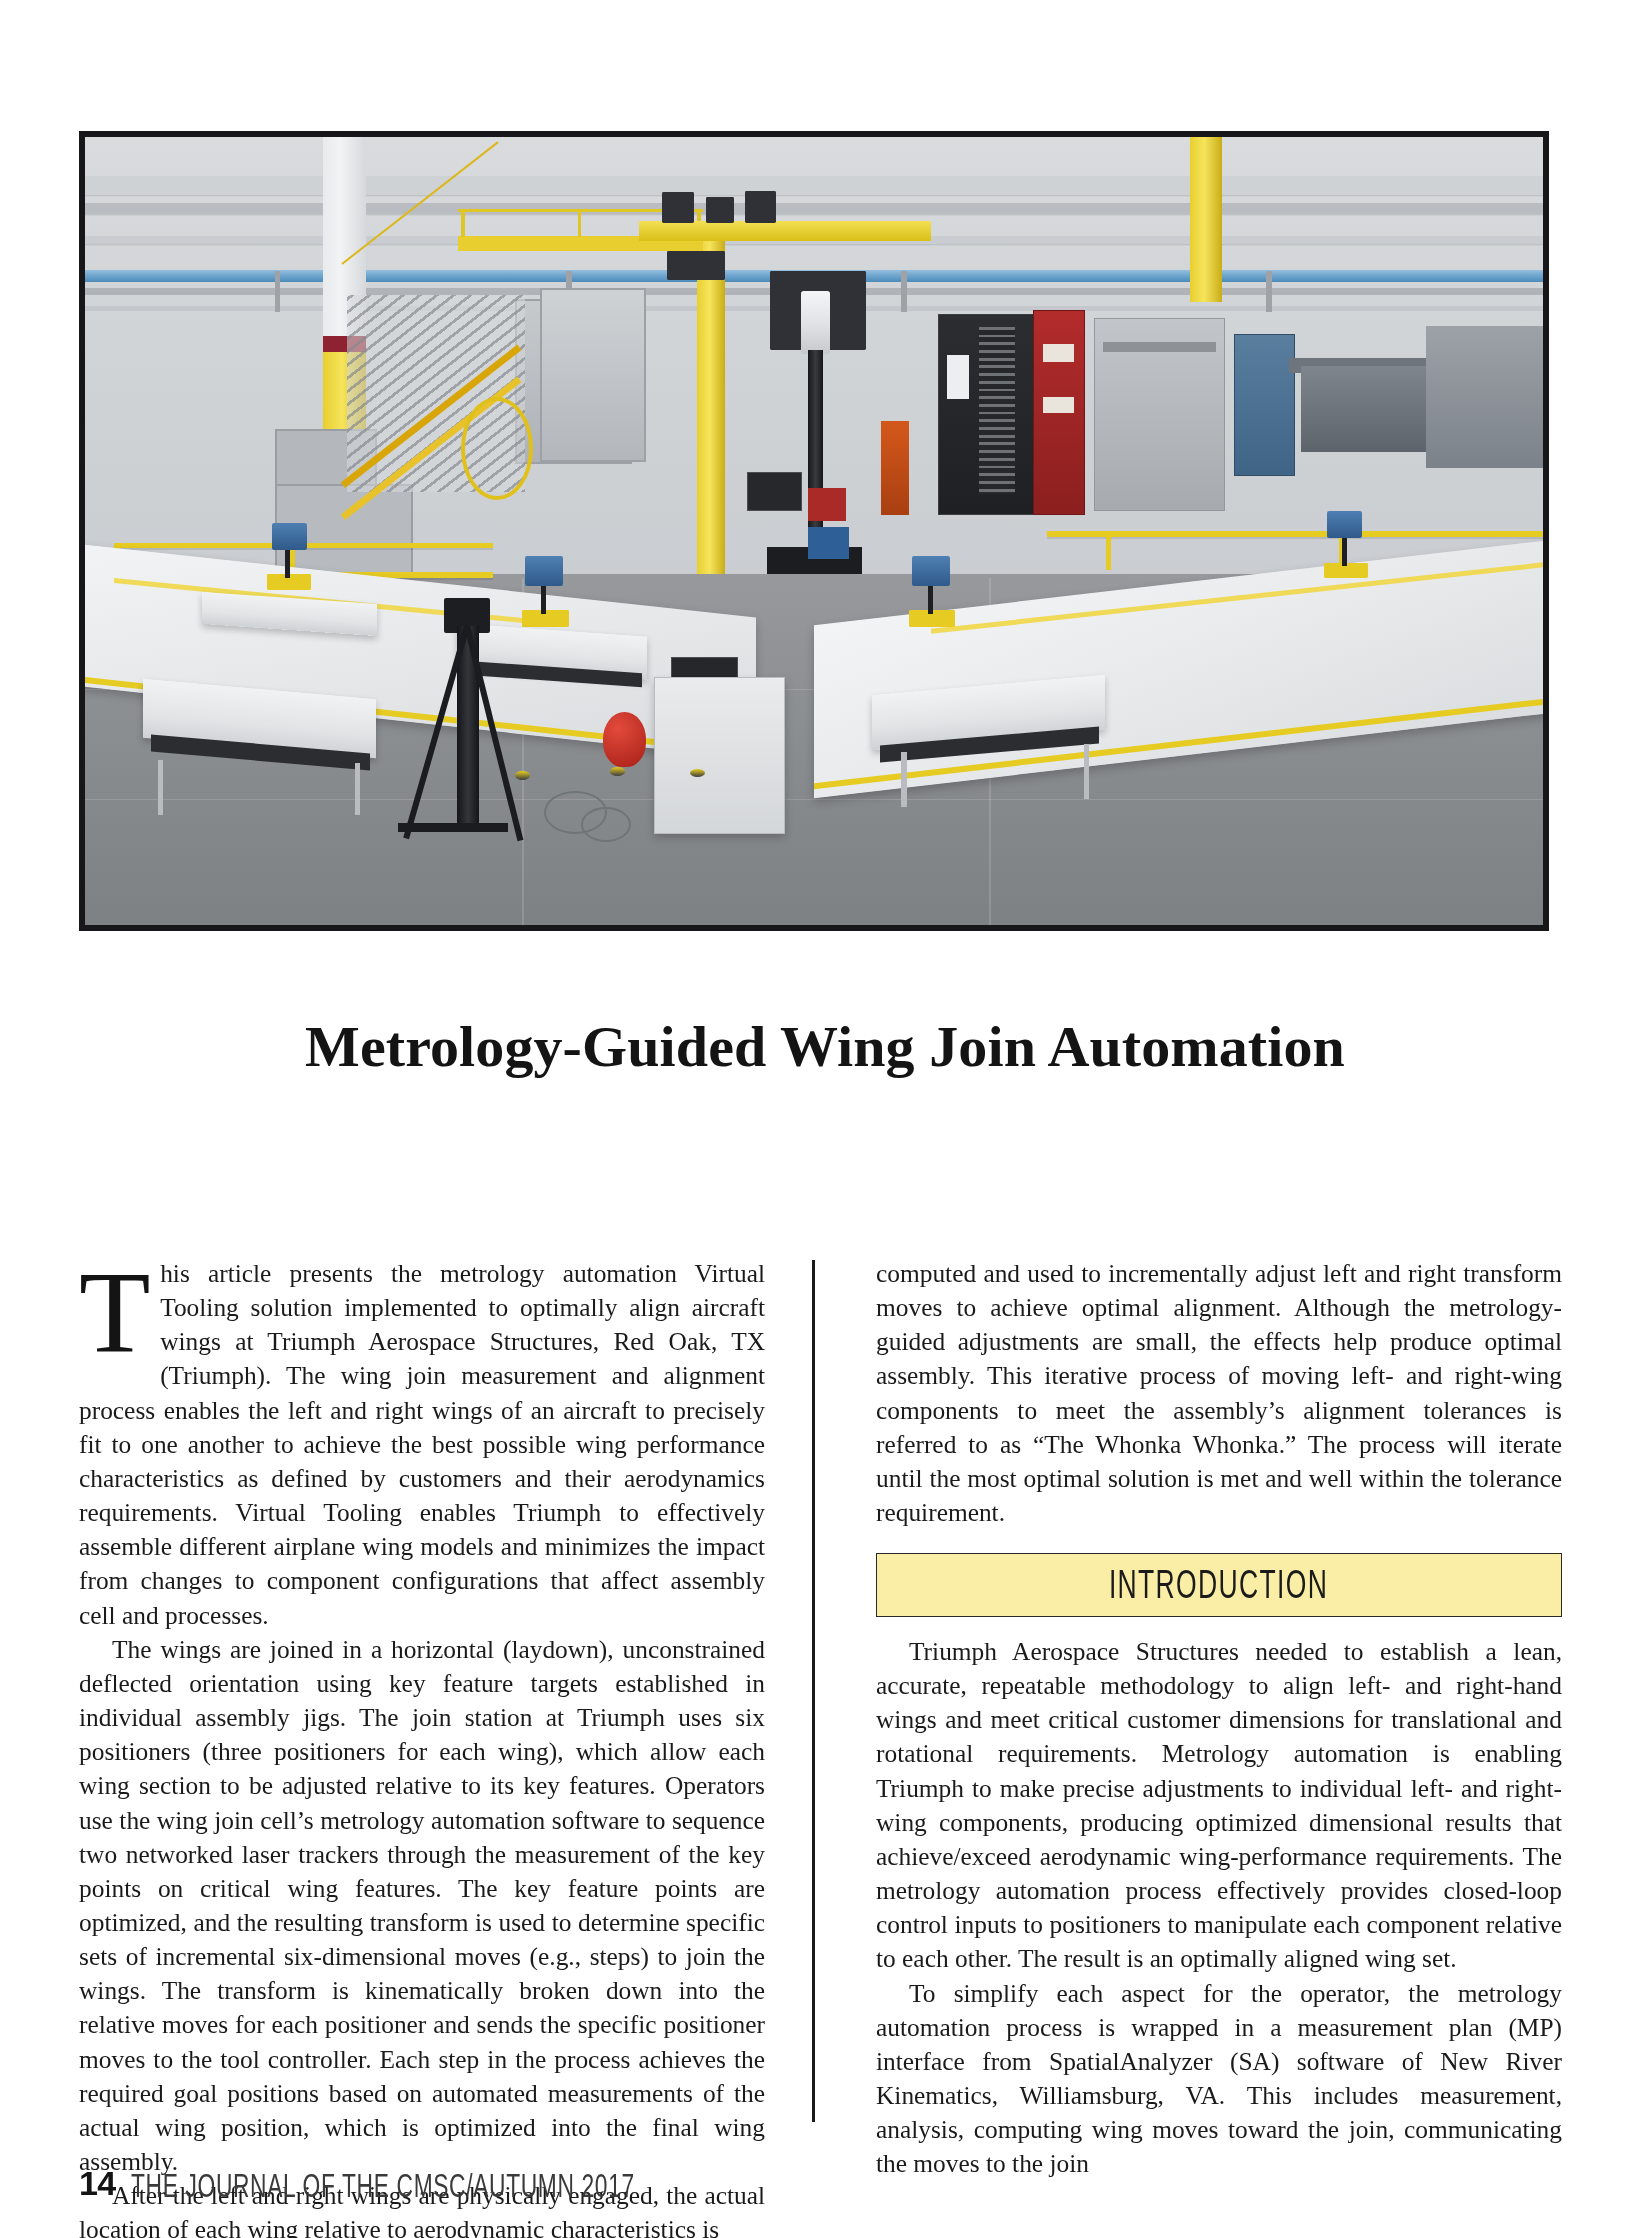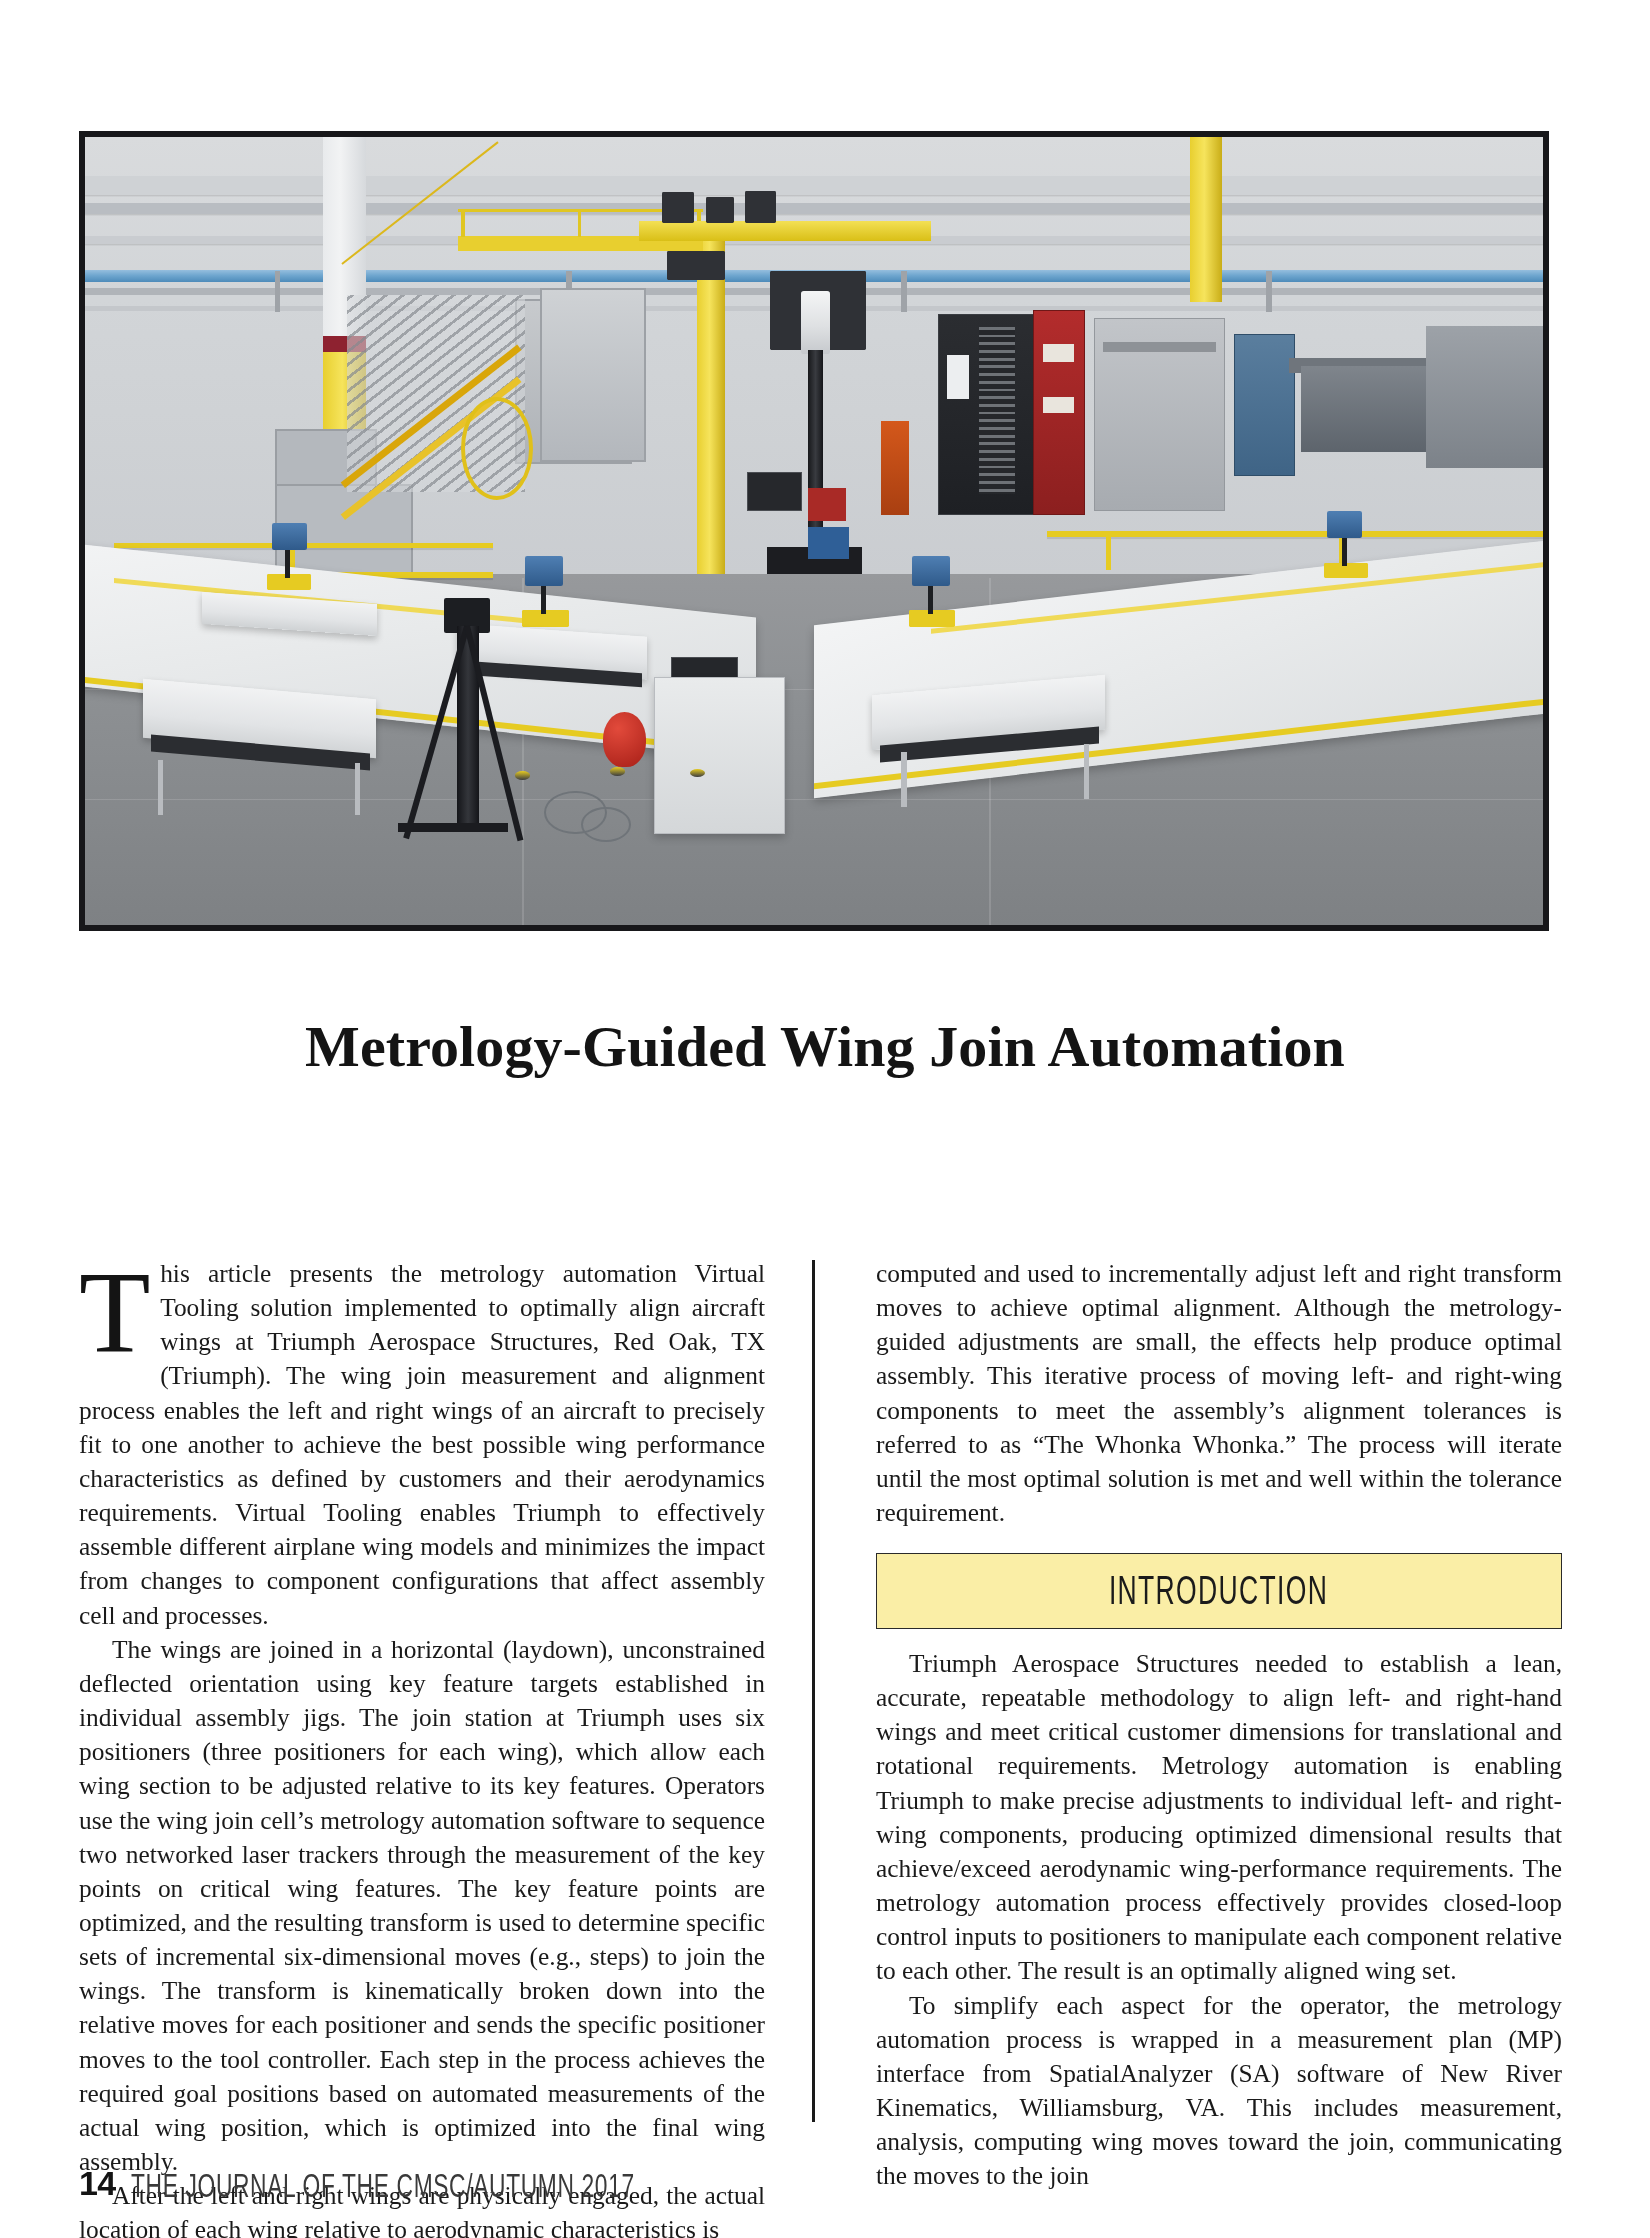--- a/index.html
+++ b/index.html
@@ -404,21 +404,21 @@
     padding: 8.3px 9.7px 0 0;
     margin-top: 1.4px;
     color: #141414;
   }
 
   .section-head {
     margin: 24px 0 16.7px 0;
     background: #faeea6;
     border: 1.4px solid #2a2a2a;
     box-sizing: border-box;
-    height: 76px;
+    height: 64px;
     display: flex;
     align-items: center;
     justify-content: center;
   }
   .section-head span {
     font-family: "Liberation Sans", "DejaVu Sans", sans-serif;
     font-weight: 300;
     font-size: 34px;
     letter-spacing: 1.7px;
     color: #1b1b1b;

